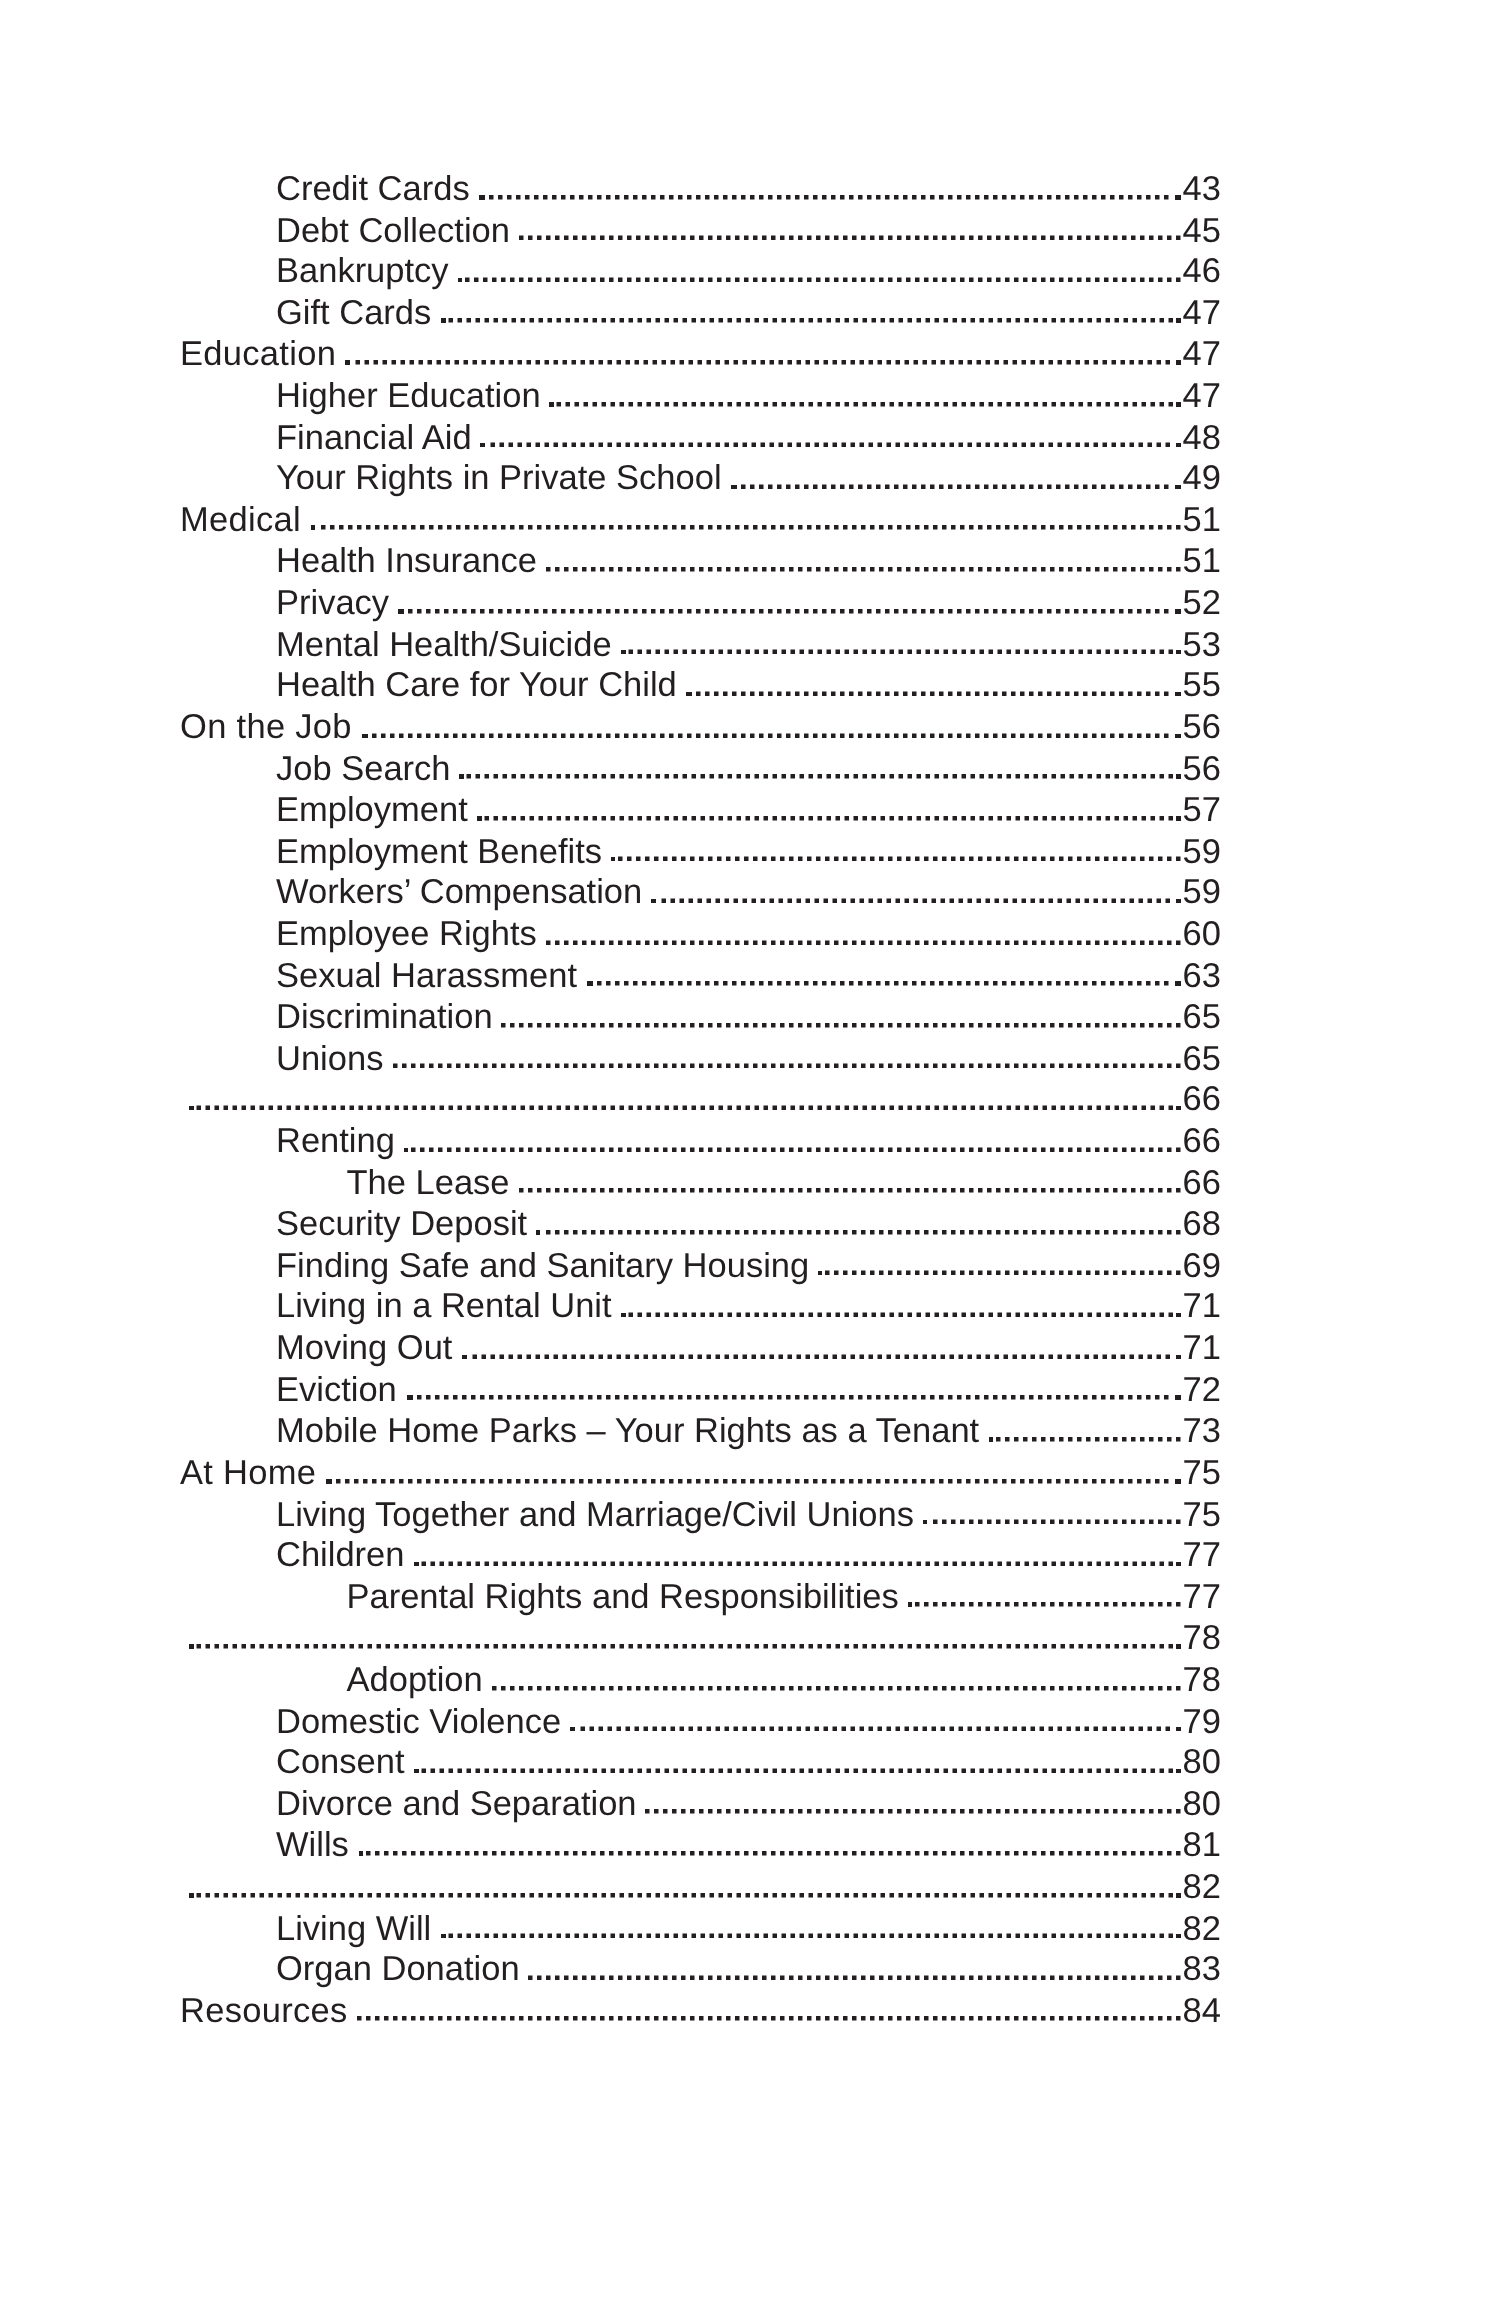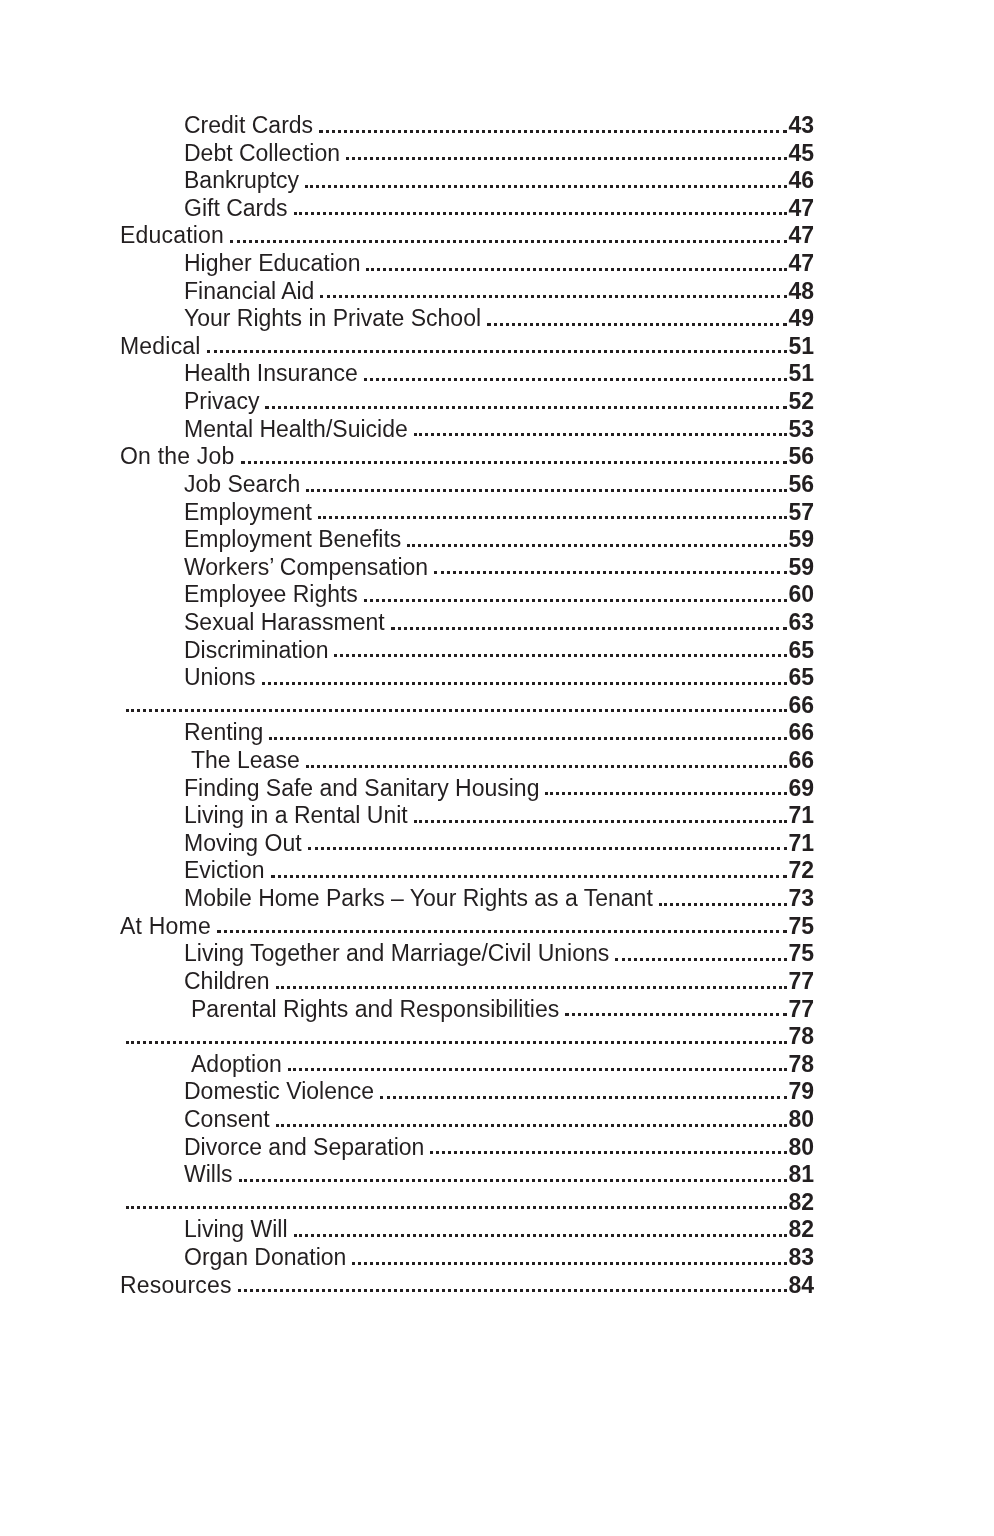--- a/index.html
+++ b/index.html
@@ -28,30 +28,30 @@
     height: 27.62px;
     font-size: 23px;
     line-height: 27.62px;
     white-space: nowrap;
   }
   .row.bold .label {
     font-weight: 400;
     letter-spacing: 0.2px;
   }
   .row.level1 .label { margin-left: 64px; }
-  .row.level2 .label { margin-left: 71px; }
+  .row.level2 .label { margin-left: 111px; }
   .label { white-space: nowrap; }
   .leader {
     flex: 1 1 auto;
     min-width: 12px;
     align-self: flex-end;
     margin: 0 1px 7px 6px;
     border-bottom: 3px dotted #231f20;
   }
-  .page-num { white-space: nowrap; font-weight: bold; }
+  .page-num { white-space: nowrap; }
 </style>
 </head>
 <body>
 
 <div class="sheet">
   <div class="toc" id="toc">
       <div class="row level1">
     <span class="label">Credit Cards</span>
     <span class="leader"></span>
     <span class="page-num">43</span>
@@ -104,20 +104,25 @@
       <div class="row level1">
     <span class="label">Privacy</span>
     <span class="leader"></span>
     <span class="page-num">52</span>
   </div>
       <div class="row level1">
     <span class="label">Mental Health/Suicide</span>
     <span class="leader"></span>
     <span class="page-num">53</span>
   </div>
+      <div class="row level1">
+    <span class="label">Health Care for Your Child</span>
+    <span class="leader"></span>
+    <span class="page-num">55</span>
+  </div>
       <div class="row level0 bold">
     <span class="label">On the Job</span>
     <span class="leader"></span>
     <span class="page-num">56</span>
   </div>
       <div class="row level1">
     <span class="label">Job Search</span>
     <span class="leader"></span>
     <span class="page-num">56</span>
   </div>
@@ -162,20 +167,25 @@
   </div>
       <div class="row level1">
     <span class="label">Renting</span>
     <span class="leader"></span>
     <span class="page-num">66</span>
   </div>
       <div class="row level2">
     <span class="label">The Lease</span>
     <span class="leader"></span>
     <span class="page-num">66</span>
+  </div>
+      <div class="row level1">
+    <span class="label">Security Deposit</span>
+    <span class="leader"></span>
+    <span class="page-num">68</span>
   </div>
       <div class="row level1">
     <span class="label">Finding Safe and Sanitary Housing</span>
     <span class="leader"></span>
     <span class="page-num">69</span>
   </div>
       <div class="row level1">
     <span class="label">Living in a Rental Unit</span>
     <span class="leader"></span>
     <span class="page-num">71</span>

